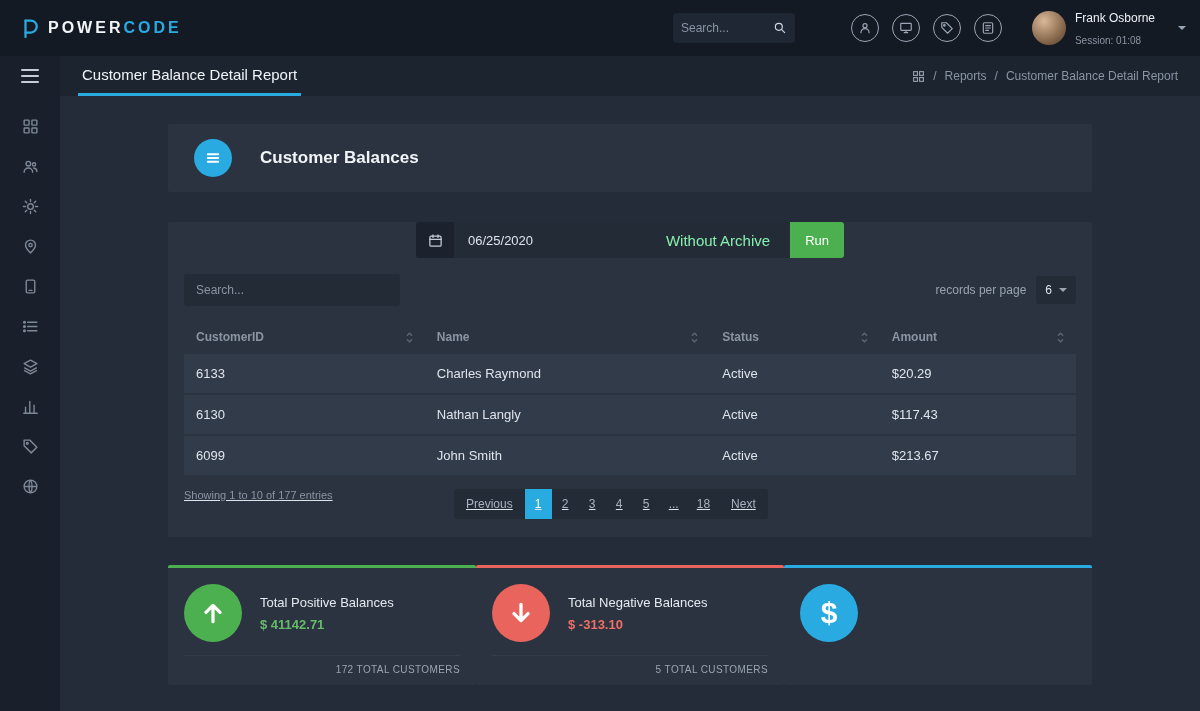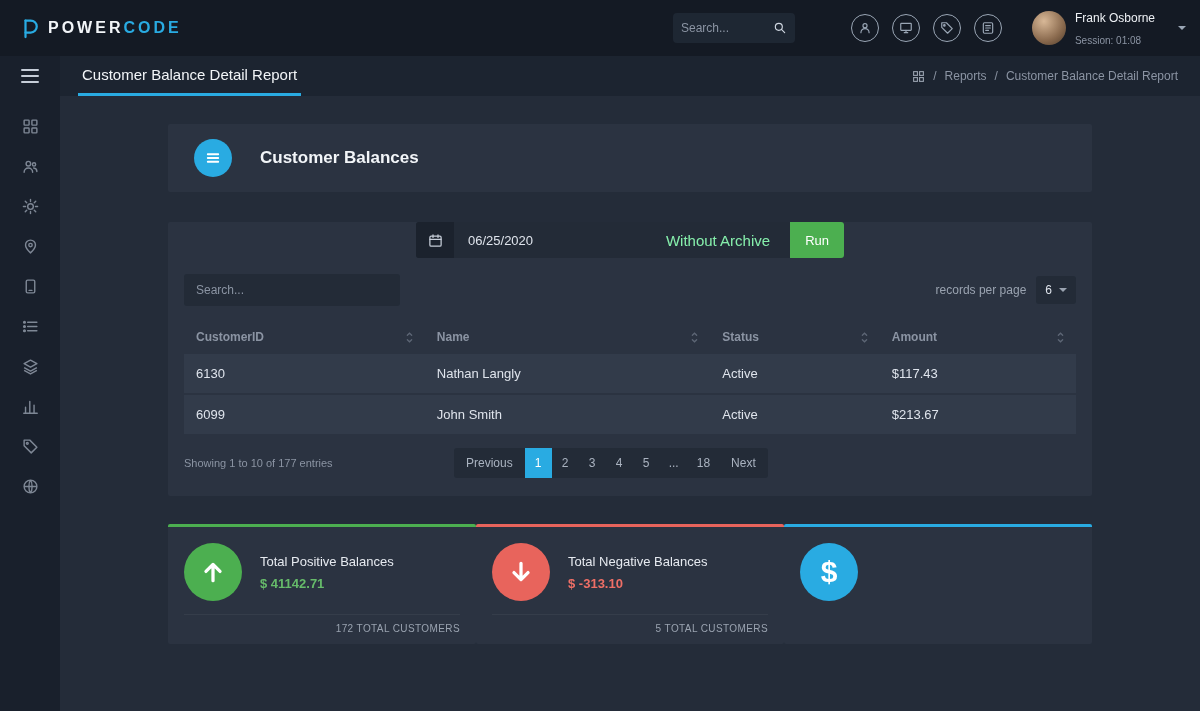--- a/index.html
+++ b/index.html
@@ -78,21 +78,21 @@
   table.data { width:892px; margin:14px 16px 0; border-collapse:collapse; table-layout:fixed; }
   table.data th { font-size:12px; color:#8b94a3; text-align:left; padding:10px 10px 10px 12px; }
   .th-inner { display:flex; align-items:center; justify-content:space-between; }
   .sort-icon { color:#5d6675; }
   table.data td { background:#323b4a; border-bottom:2px solid #2b3341; font-size:13px;
                   padding:12px 10px 12px 12px; color:#dfe4ec; }
   td.c-name { color:#29abe2; cursor:pointer; }
   td.c-amount { color:#66bb6a; }
   .col-id{width:27%;} .col-name{width:32%;} .col-status{width:19%;} .col-amount{width:22%;}
 
-  .table-foot { display:flex; align-items:center; padding:12px 16px 16px; }
+  .table-foot { display:flex; padding:12px 16px 16px;text-decoration:underline; }
   .showing { font-size:11px; color:#8b94a3; width:270px; }
   .export-wrap { flex:1; display:flex; justify-content:center; }
   .export-btn { background:#4caf50; color:#fff; border:none; border-radius:3px; height:30px;
                 padding:0 13px; font-size:12px; font-family:inherit; display:flex; align-items:center;
                 gap:7px; cursor:pointer; }
   .pagination { display:flex; background:#232b37; border-radius:3px; overflow:hidden; }
   .page-item { height:30px; min-width:27px; padding:0 9px; display:flex; align-items:center;
                justify-content:center; font-size:12px; color:#aab3c0; cursor:pointer; }
   .page-item.active { background:#29abe2; color:#fff; }
   .page-item.nav { padding:0 12px; }
@@ -350,20 +350,26 @@
                     <svg width="11" height="13" viewBox="0 0 14 18" fill="none" stroke="currentColor" stroke-width="1.8" stroke-linecap="round">
                       <path d="M4 6l3-3 3 3M4 12l3 3 3-3"></path>
                     </svg>
                   </span>
                 </span>
               </th>
           </tr>
         </thead>
         <tbody>
           <tr>
+            <td>6133</td>
+            <td class="c-name">Charles Raymond</td>
+            <td>Active</td>
+            <td class="c-amount">$20.29</td>
+          </tr>
+          <tr>
             <td>6130</td>
             <td class="c-name">Nathan Langly</td>
             <td>Active</td>
             <td class="c-amount">$117.43</td>
           </tr>
           <tr>
             <td>6099</td>
             <td class="c-name">John Smith</td>
             <td>Active</td>
             <td class="c-amount">$213.67</td>

